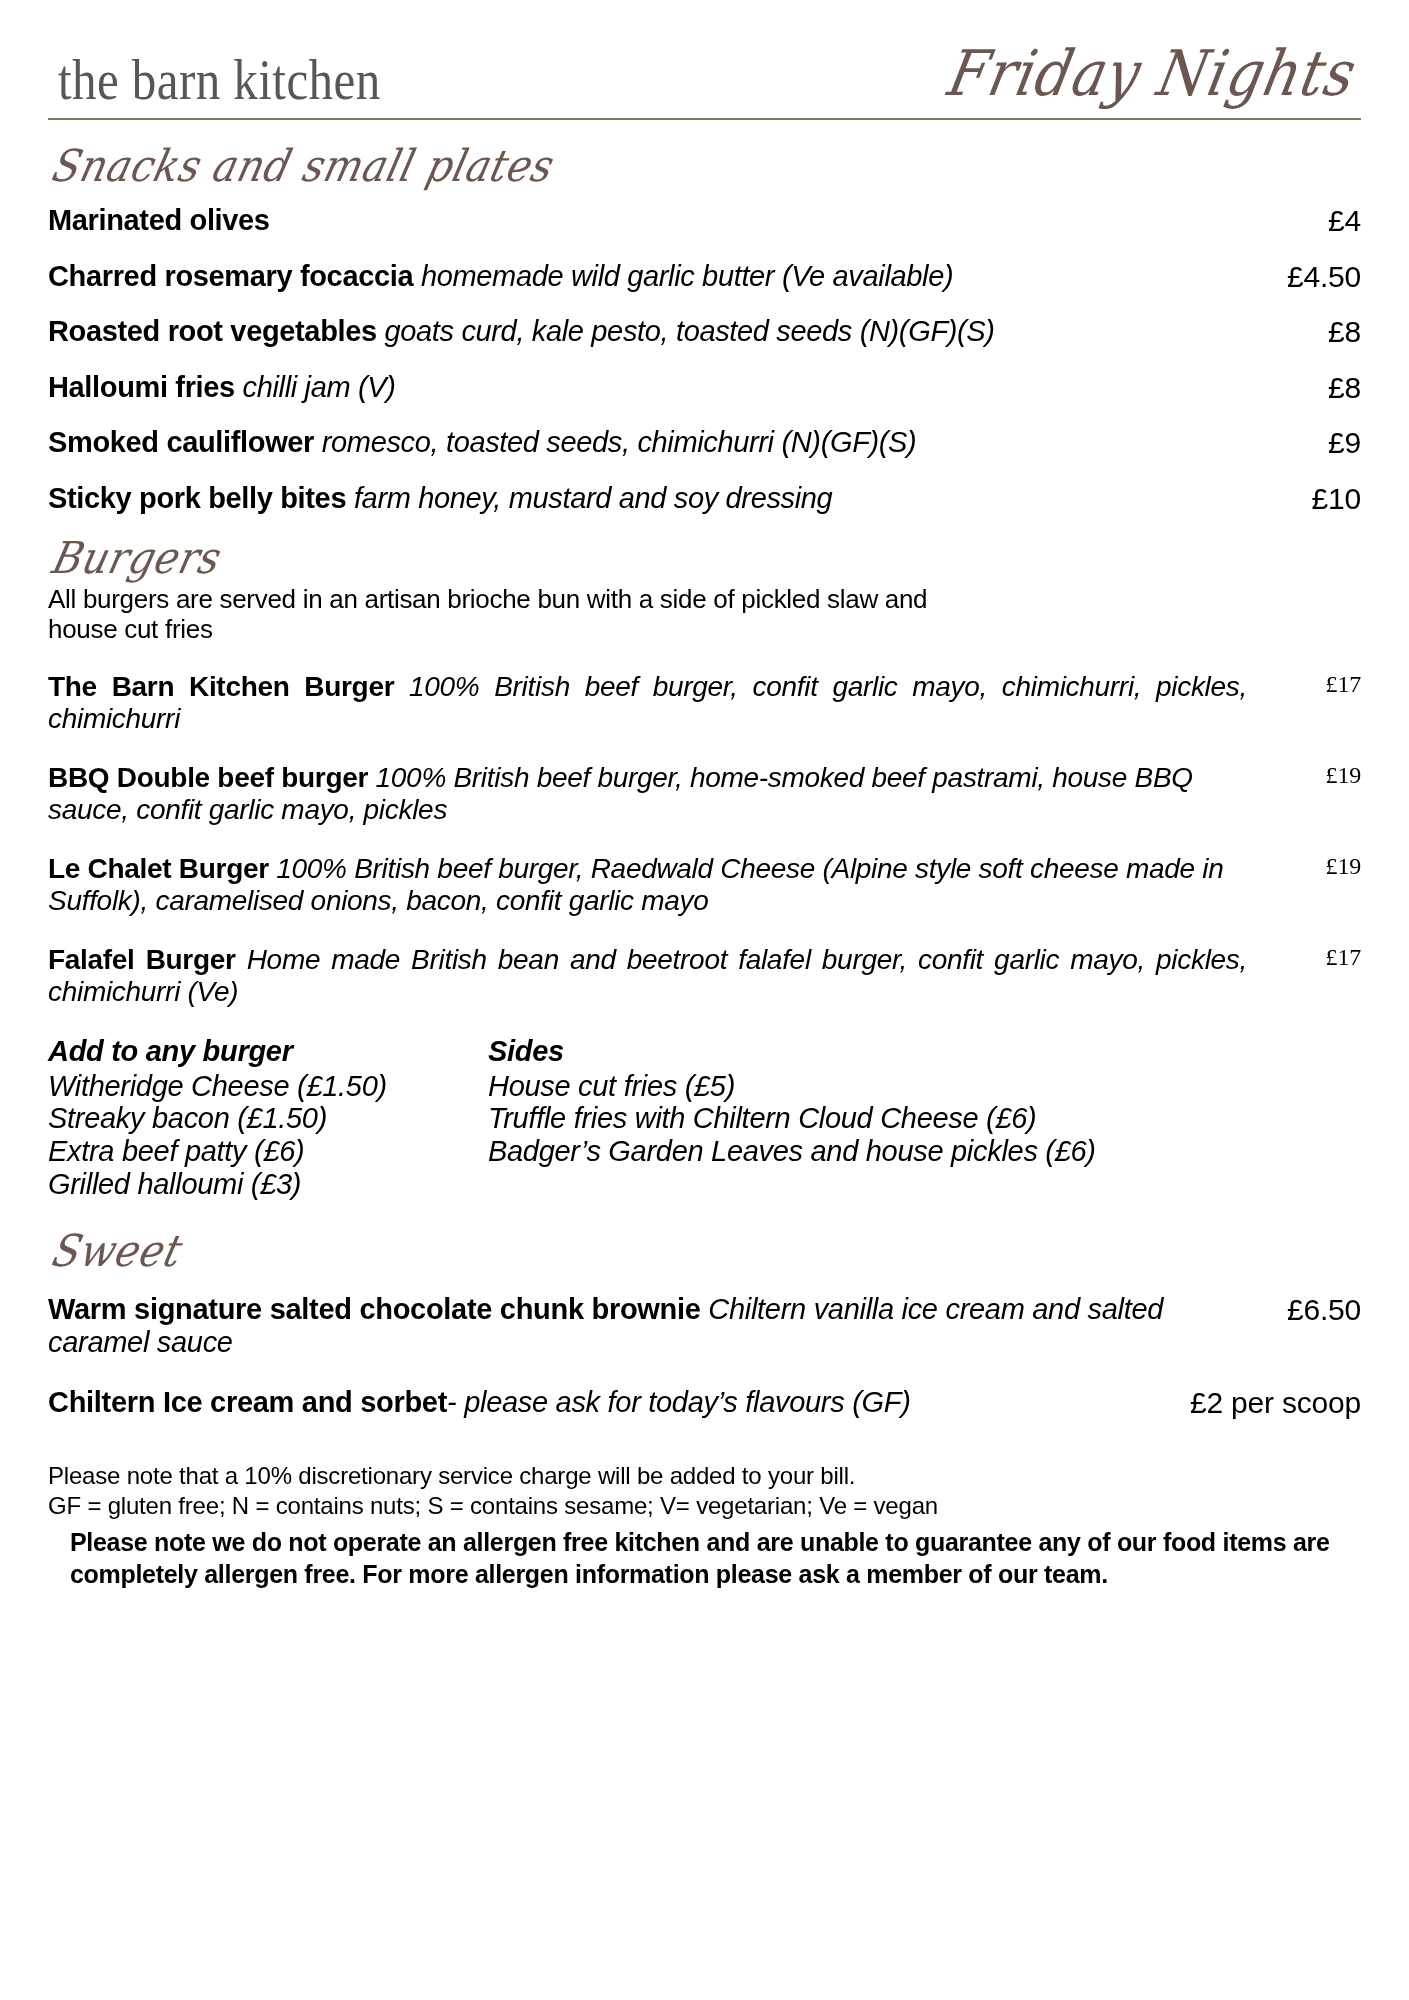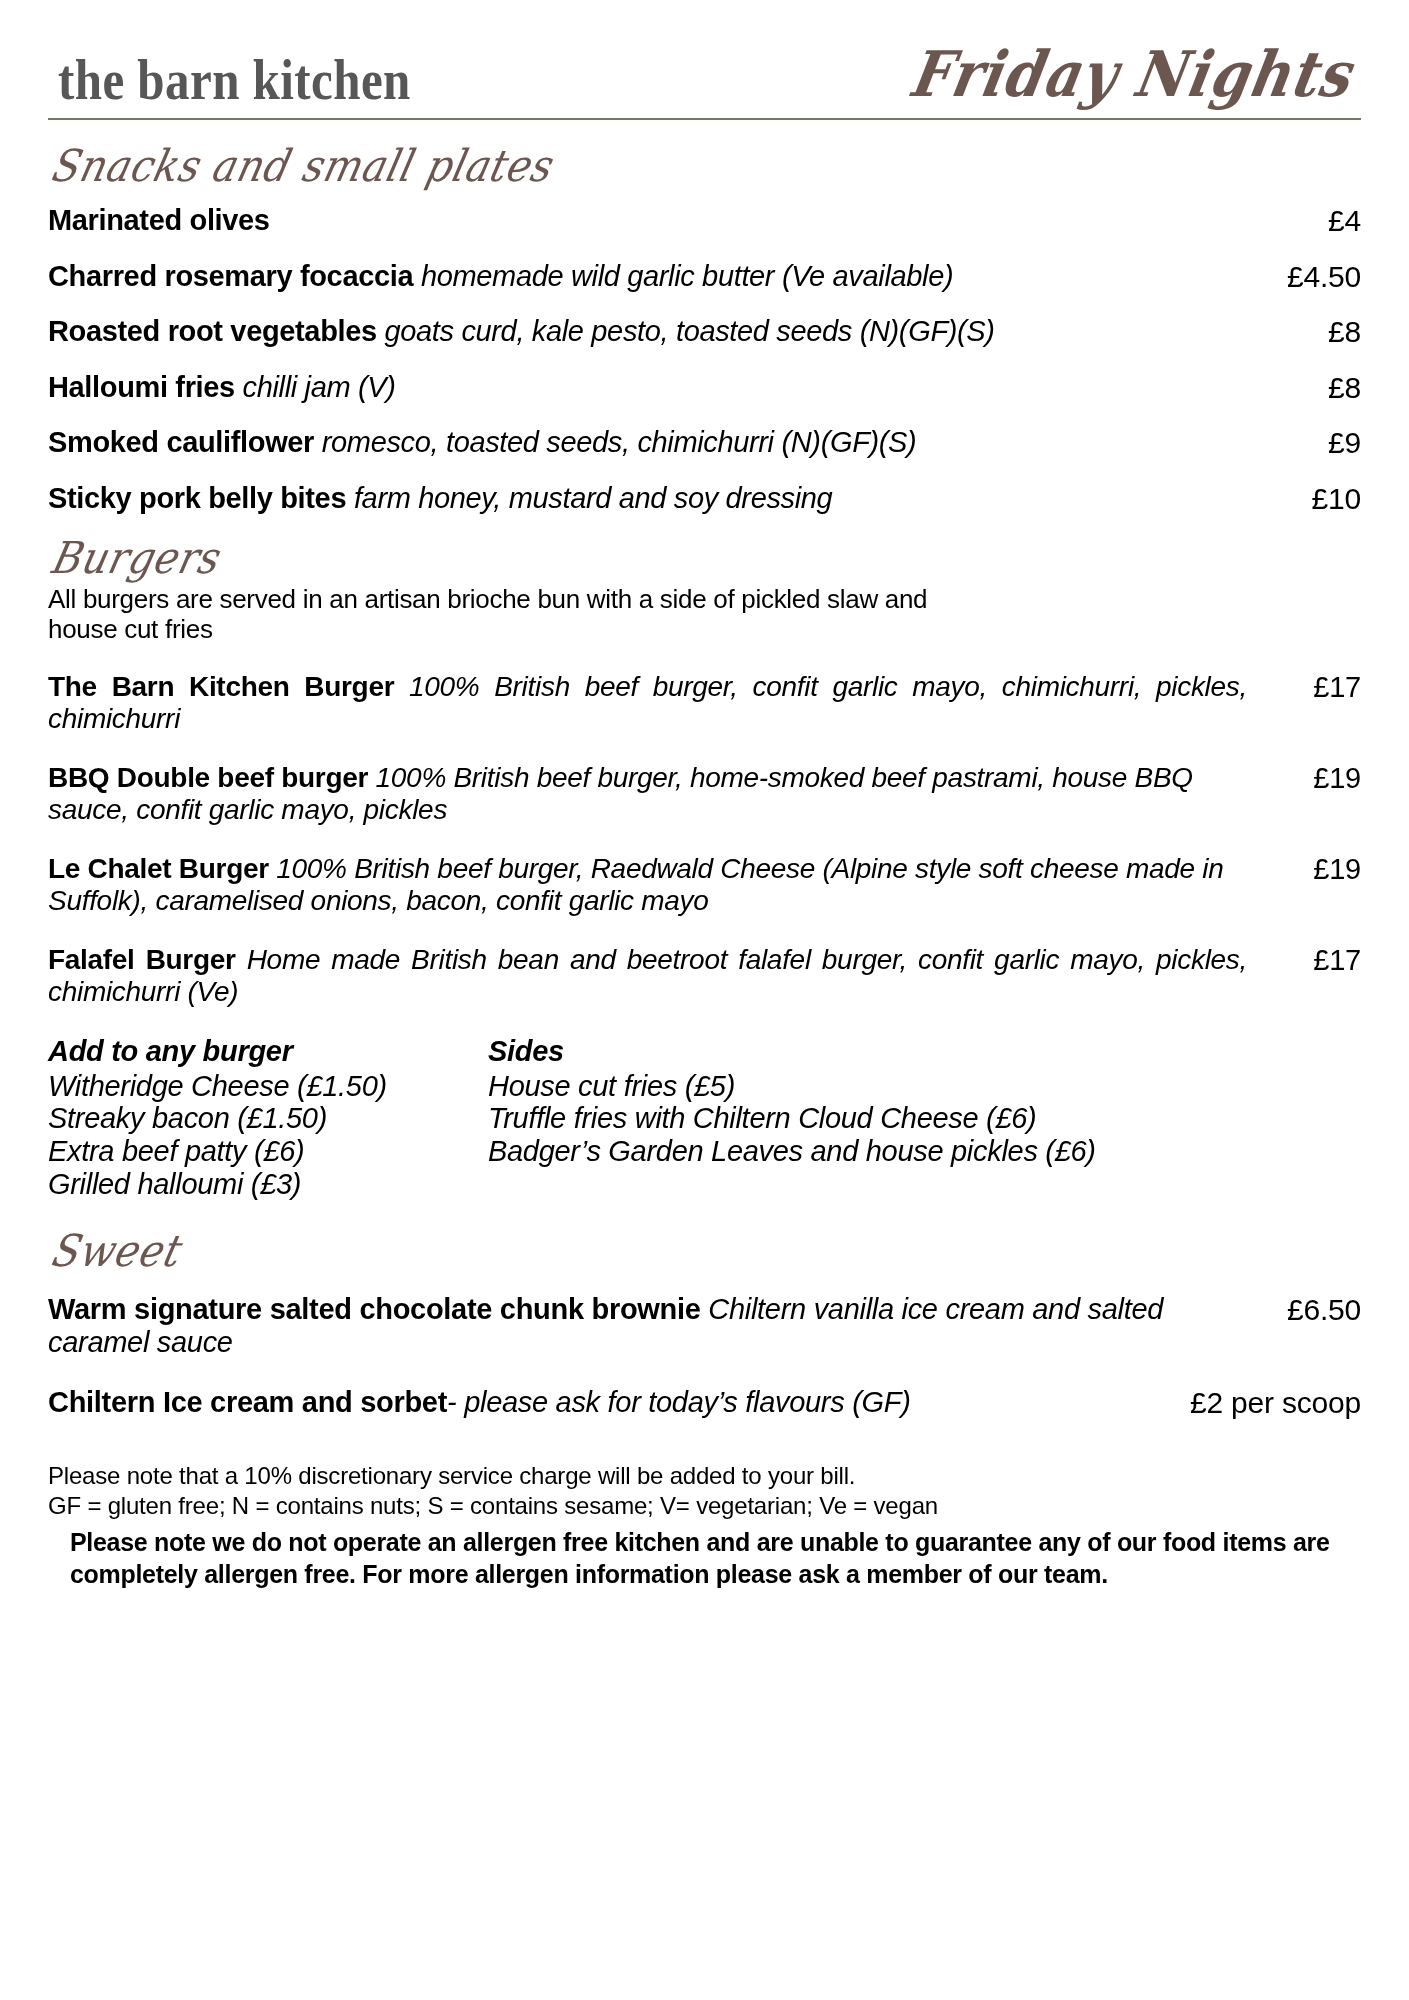--- a/index.html
+++ b/index.html
@@ -23,21 +23,20 @@
     padding: 0 48px;
   }
 
   
   .header {
     display: flex;
     align-items: flex-end;
     justify-content: space-between;
     height: 112px;
     padding: 0 10px 0 10px;
-    font-weight: bold;
   }
   .brand {
     font-family: "Liberation Serif", serif;
     font-size: 57px;
     letter-spacing: 0.5px;
     color: #575757;
     line-height: 1;
     transform: scaleX(0.86);
     transform-origin: left bottom;
     white-space: nowrap;
@@ -132,21 +131,22 @@
   .burgers .row .text {
     padding-right: 22px;
     text-align: justify;
     text-justify: inter-word;
   }
   .burgers .row .text.nojust {
     text-align: left;
   }
   .burgers .price {
     min-width: 92px;
-    font-size: 29px;
+    font-size: 24px;
+    font-family: Liberation Serif, serif;
   }
 
   
   .addons {
     display: flex;
     margin-top: 20px;
     margin-bottom: 30px;
     font-style: italic;
   }
   .addons .col-left { width: 440px; flex: 0 0 440px; }

